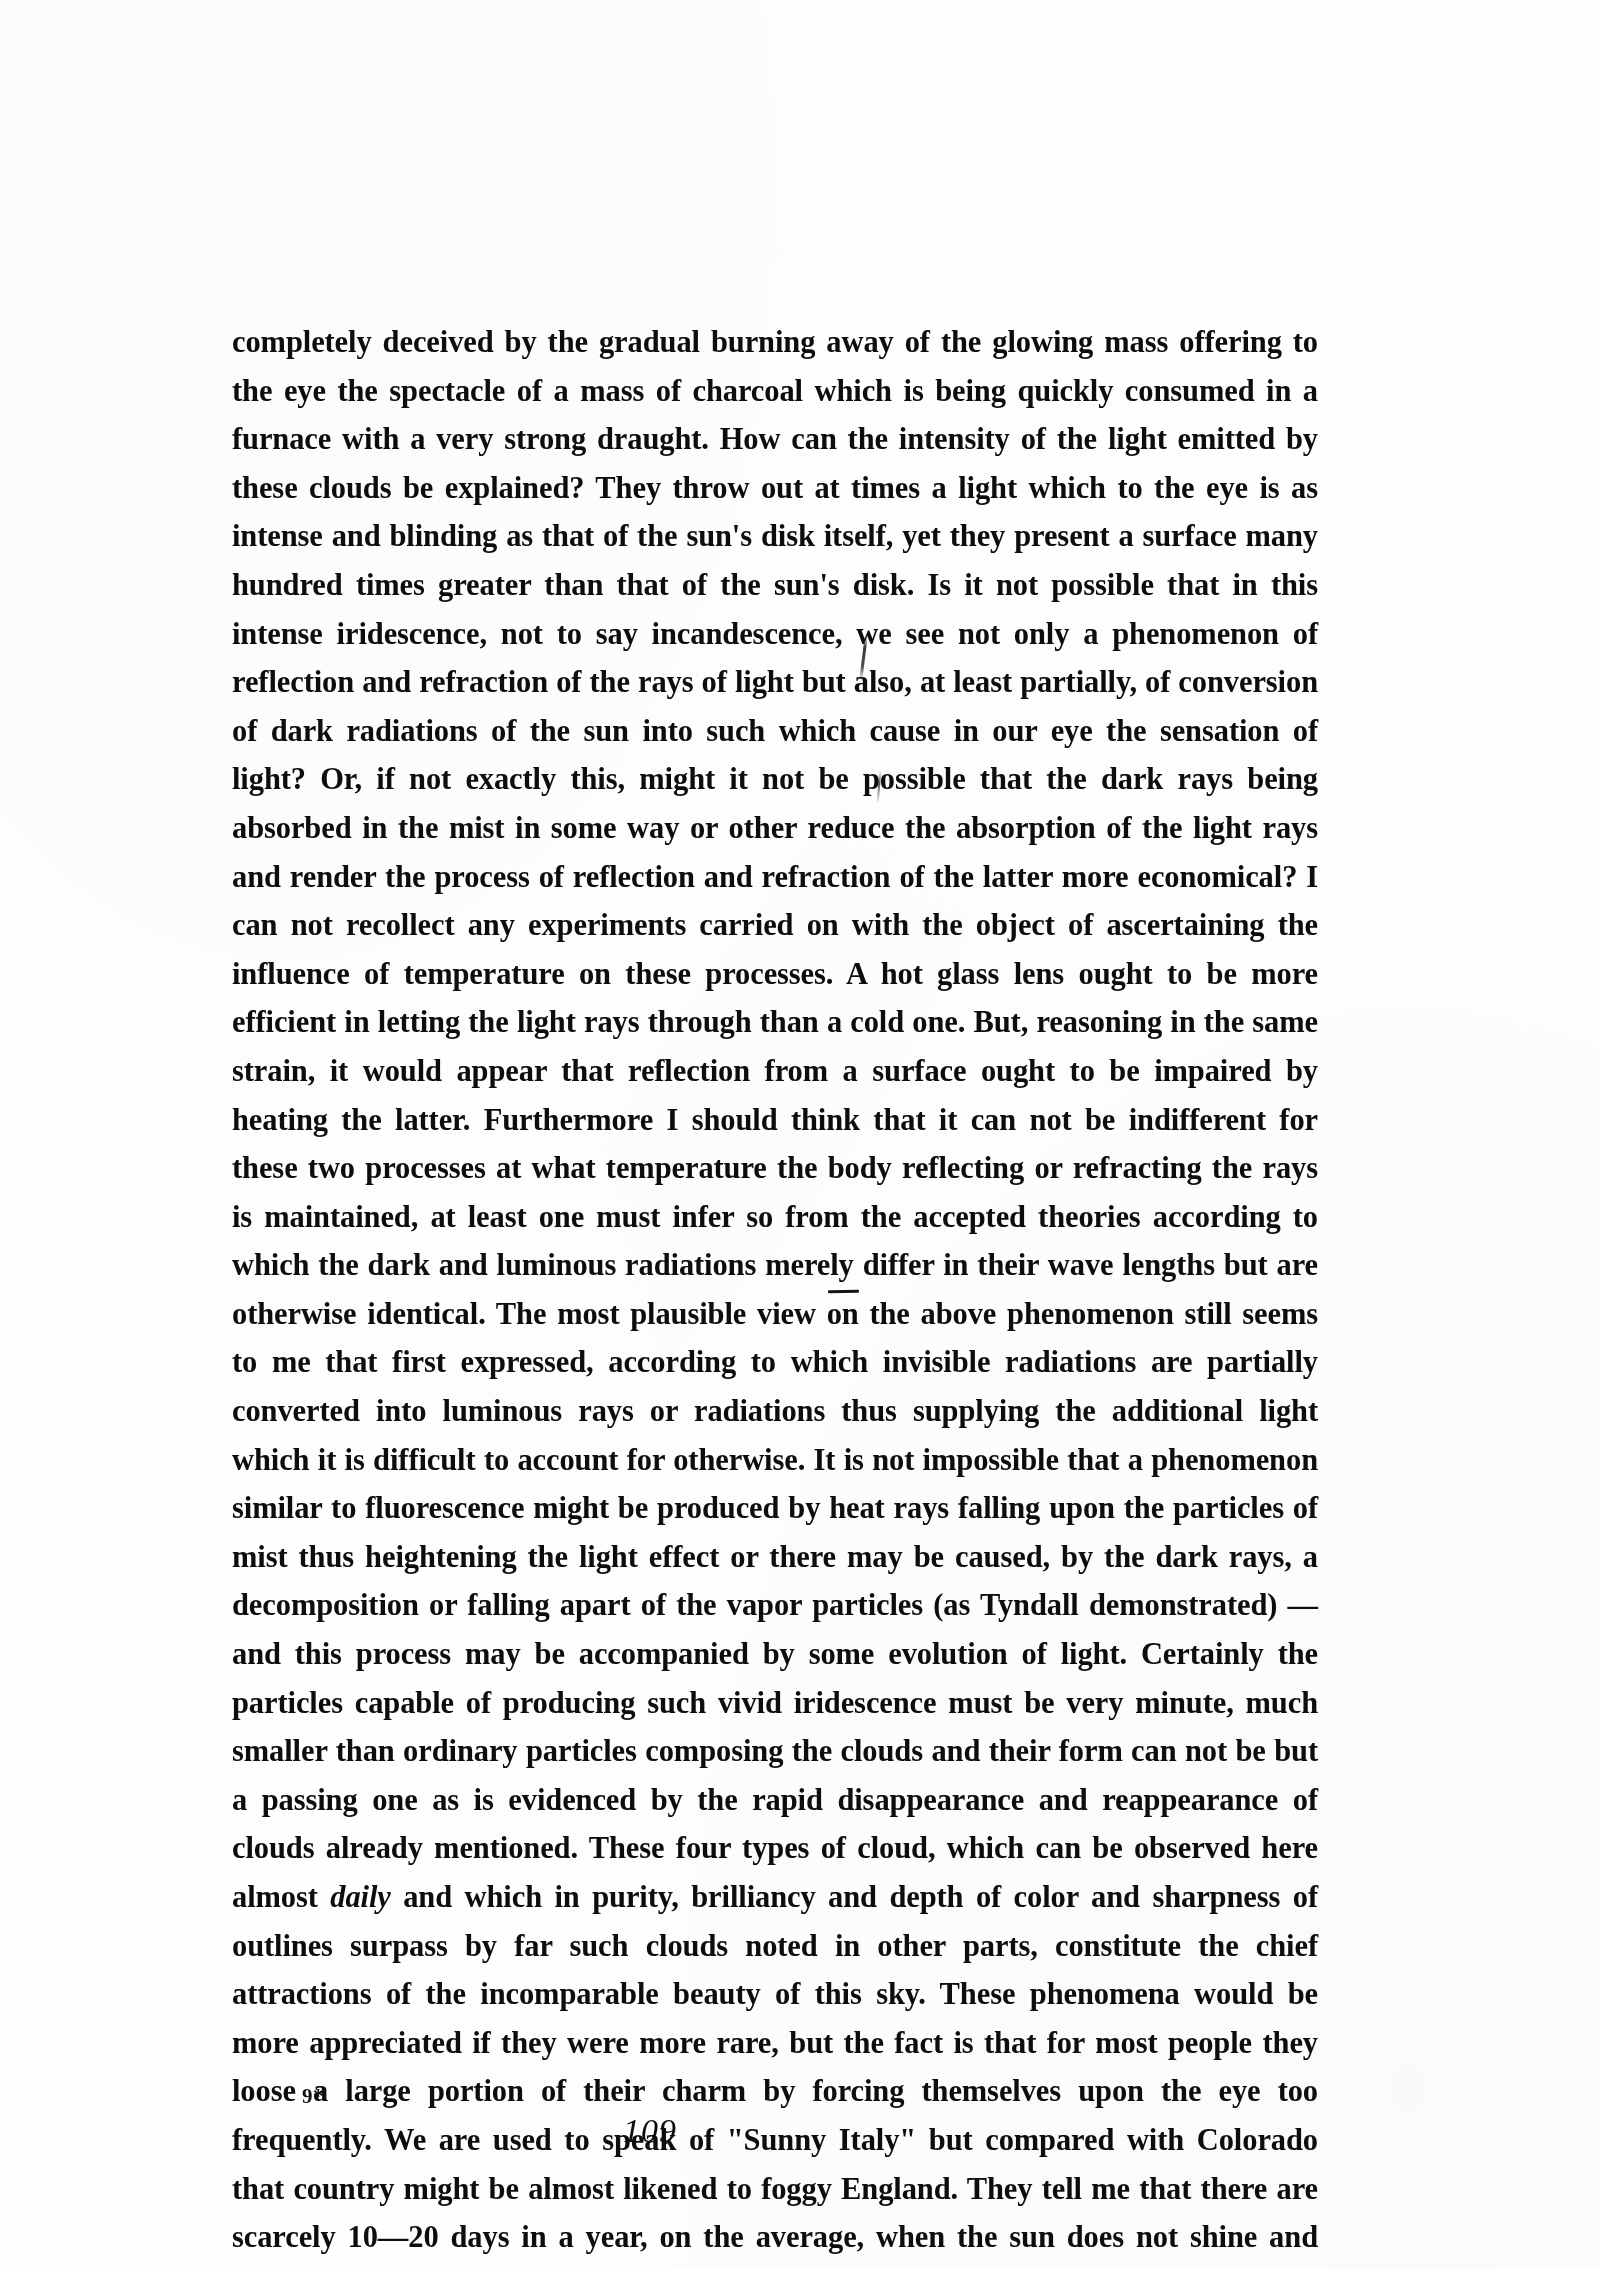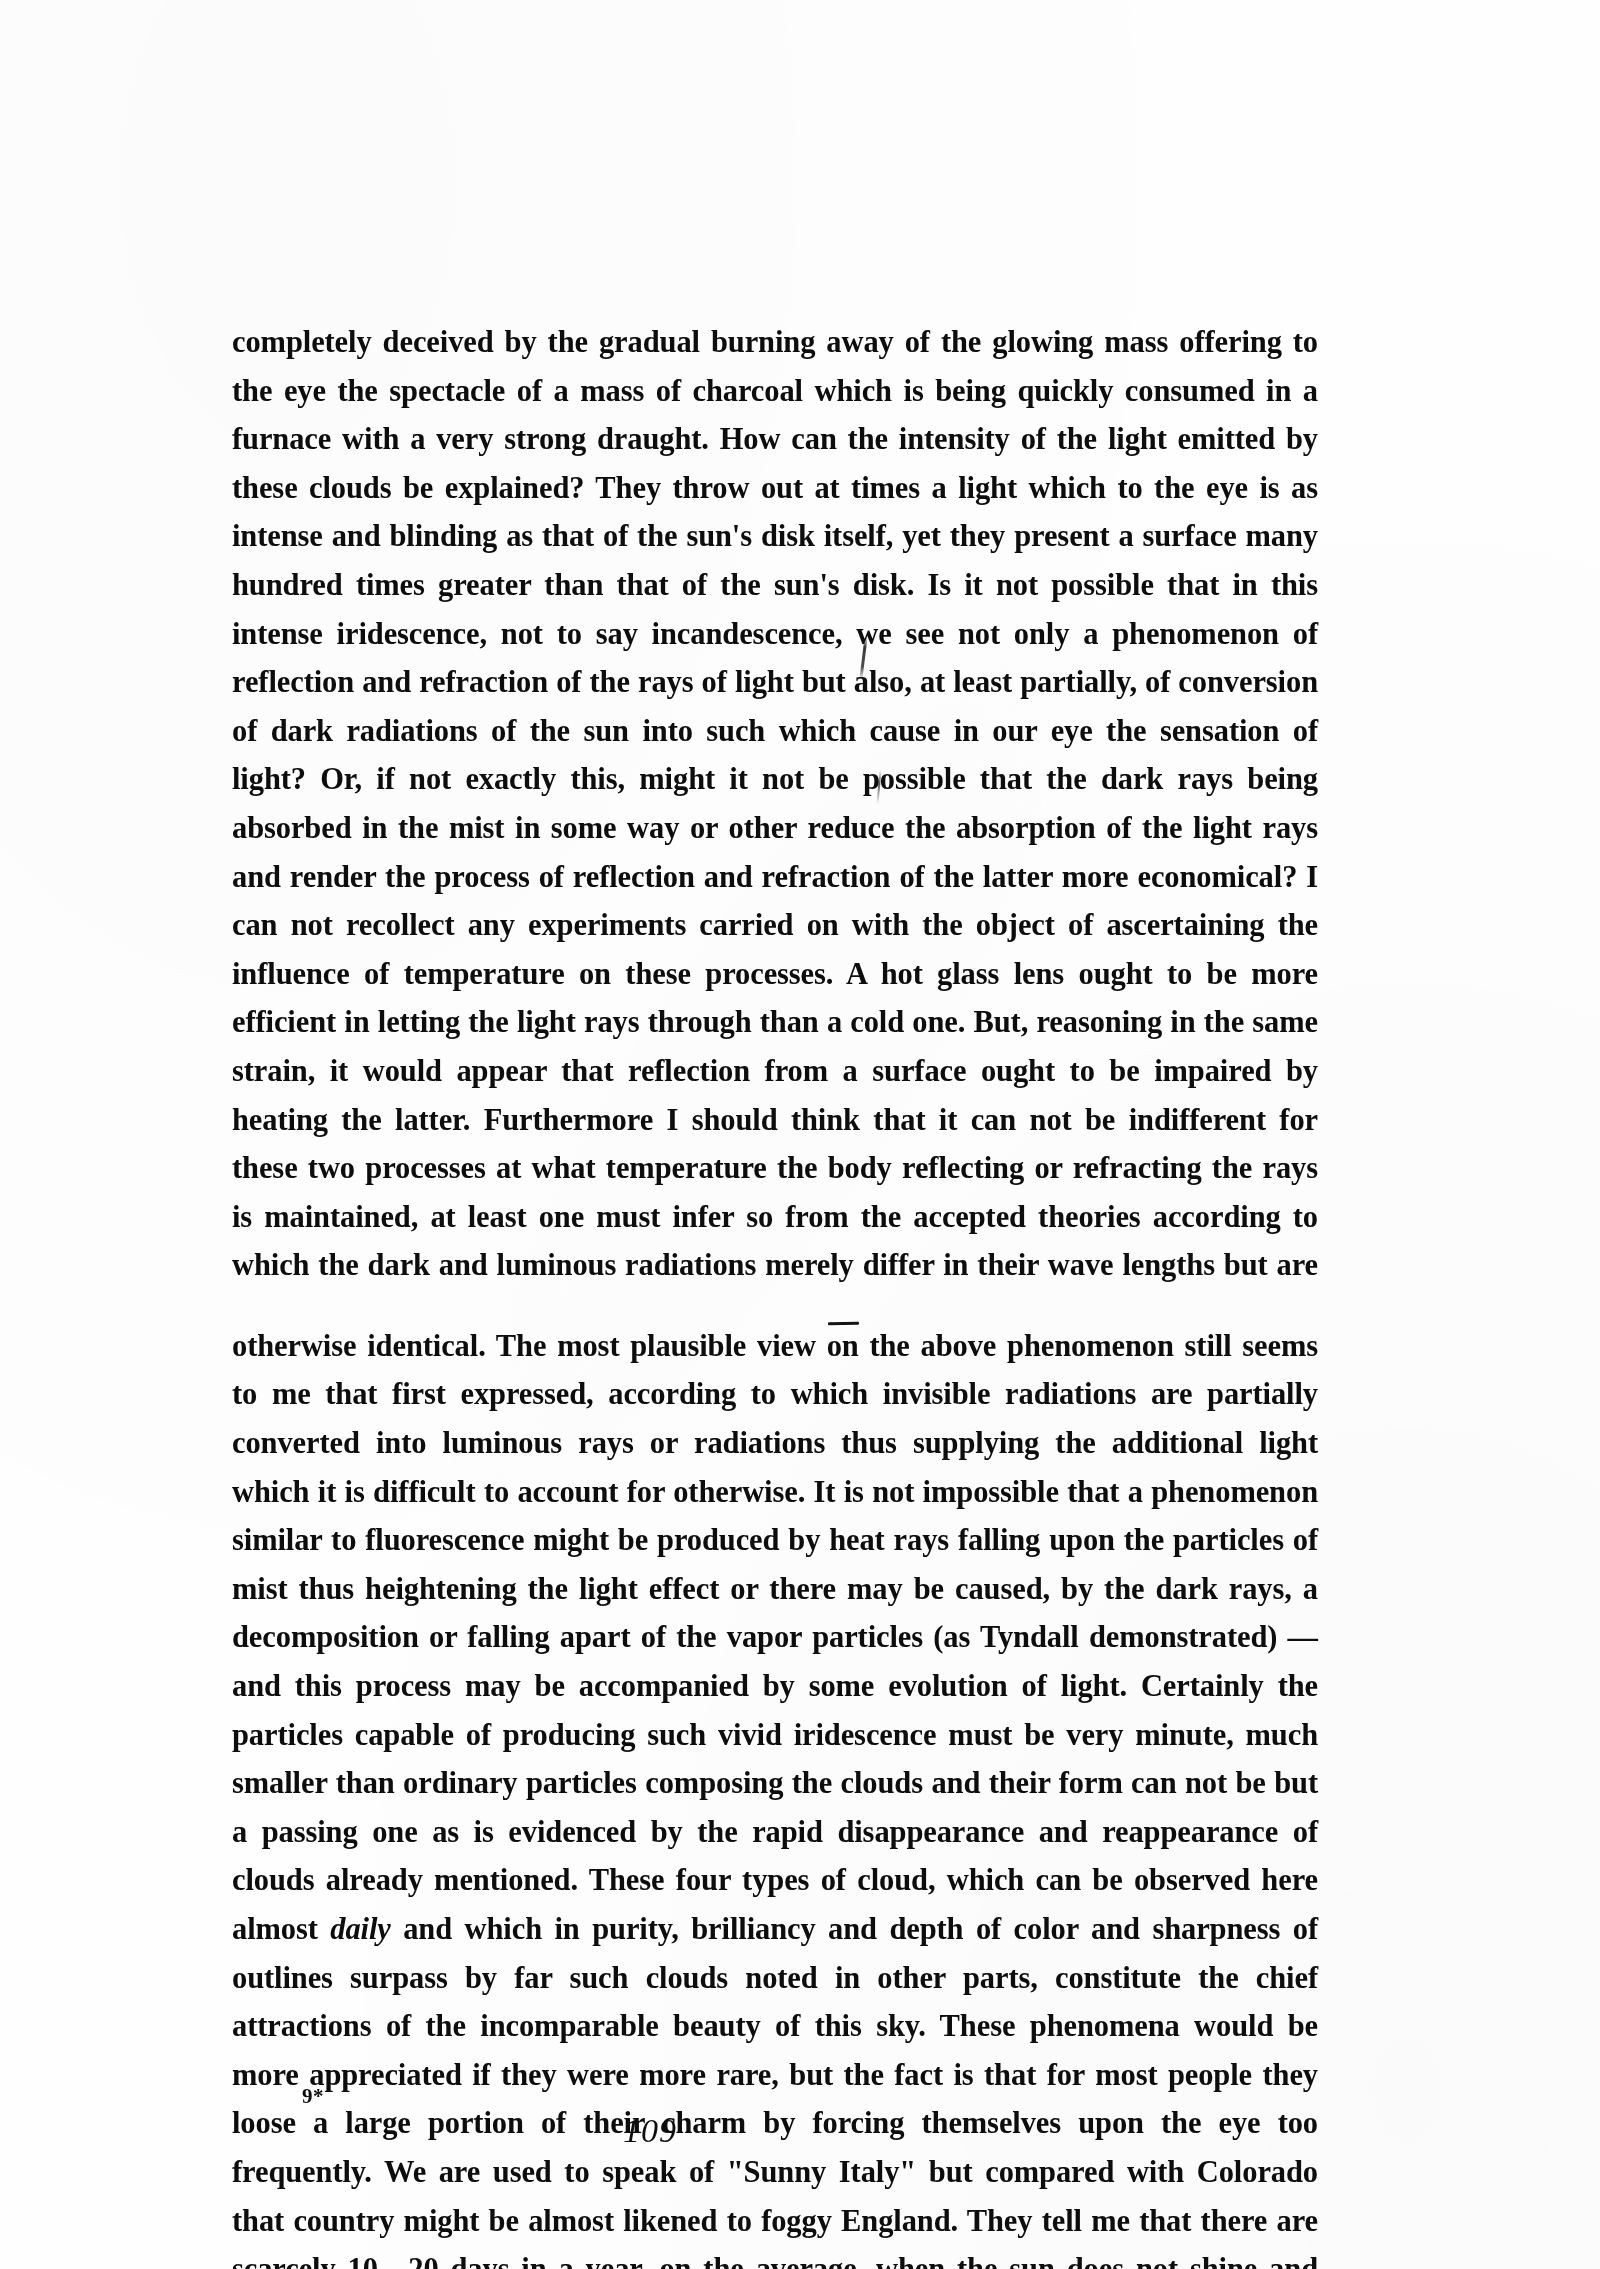--- a/index.html
+++ b/index.html
@@ -48,21 +48,20 @@
     -webkit-font-smoothing: none;
   }
 
   .ital {
   }
 
   
   .overbar {
     position: relative;
     display: inline-block;
-    margin-top: 32px;
   }
   .overbar::after {
     content: "";
     position: absolute;
     left: 4%;
     right: -2%;
     top: 0.02em;
     height: 2.5px;
     background: #141414;
     border-radius: 1px;

